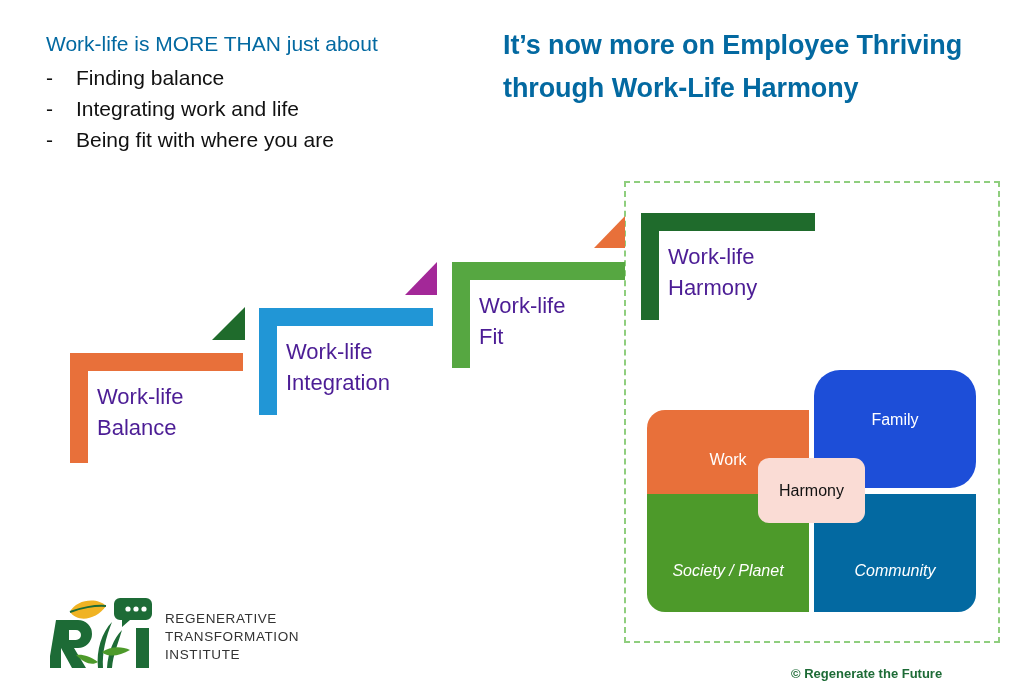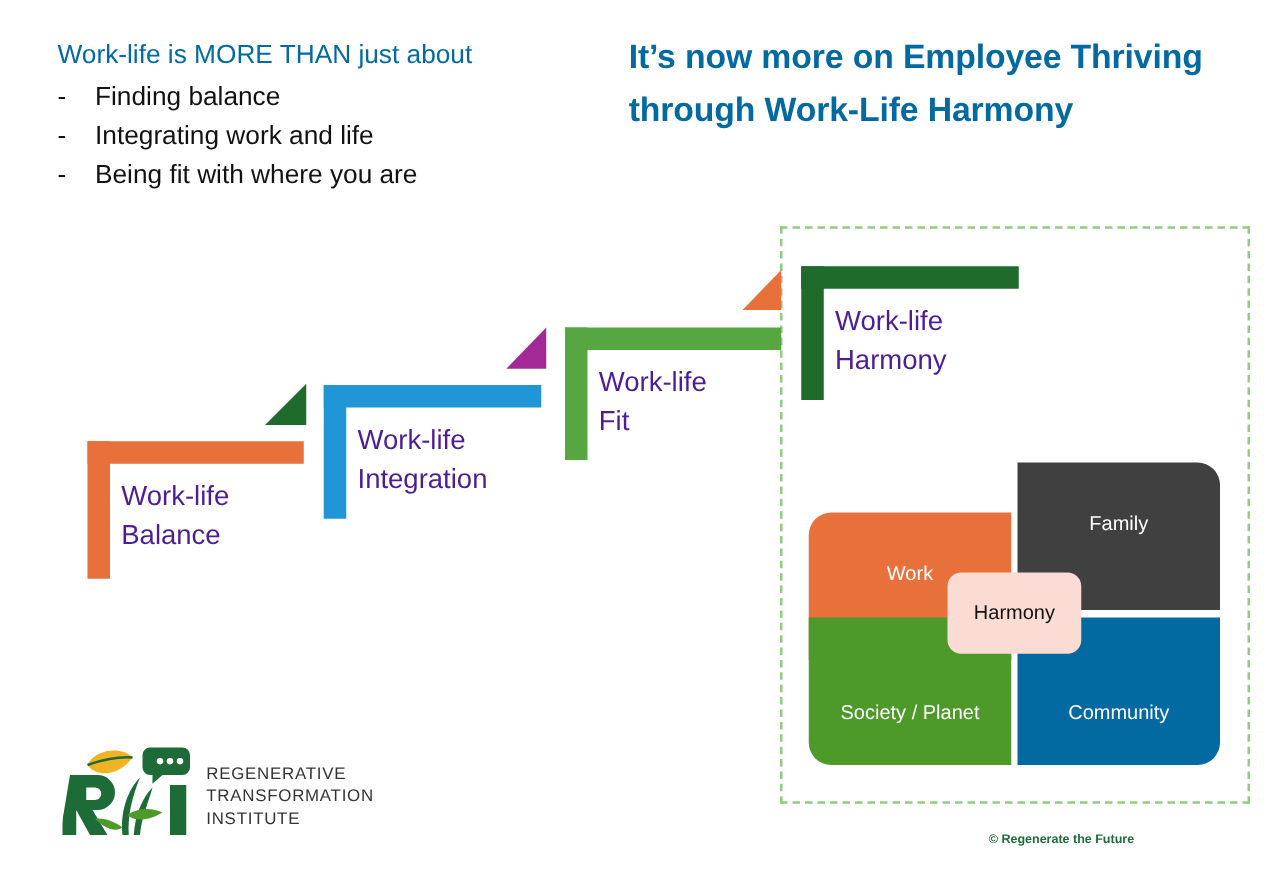--- a/index.html
+++ b/index.html
@@ -143,21 +143,21 @@
     justify-content: center;
     font-size: 16px;
     color: #ffffff;
   }
   .quad-tl { left: 0;     top: 0;     border-radius: 18px 0 0 0; margin-top: 40px; }
   .quad-tr { left: 167px; top: 0;     border-radius: 0 18px 0 0; }
   .quad-bl { left: 0;     top: 124px; border-radius: 0 0 0 18px; }
   .quad-br { left: 167px; top: 124px; border-radius: 0 0 18px 0; }
 
   .quad-tl .quad-label, .quad-tr .quad-label { margin-top: -18px; }
-  .quad-bl .quad-label, .quad-br .quad-label { margin-top: 36px; }
+  .quad-bl .quad-label, .quad-br .quad-label { margin-top: 36px; font-style: italic; }
 
   .harmony-box {
     position: absolute;
     left: 758px;
     top: 458px;
     width: 107px;
     height: 65px;
     background: #fadcd5;
     border-radius: 11px;
     display: flex;
@@ -191,21 +191,21 @@
     letter-spacing: 0.6px;
     color: #333333;
     white-space: pre-line;
   }
 
   
   .footer-credit {
     position: absolute;
     left: 791px;
     top: 666px;
-    font-size: 10px;
+    font-size: 13px;
     font-weight: bold;
     color: #1d6b36;
     white-space: nowrap;
   }
 </style>
 </head>
 <body>
 
 <div class="slide">
 
@@ -260,21 +260,21 @@
     <div class="bar-v" style="background: rgb(31, 107, 44);"></div>
     <div class="bar-h" style="background: rgb(31, 107, 44);"></div>
     <div class="step-label">Work-life
 Harmony</div>
   </div>
 
   <div class="quad-grid">
     <div class="quad quad-tl" style="background: rgb(232, 112, 58);">
       <span class="quad-label">Work</span>
     </div>
-    <div class="quad quad-tr" style="background: #404040;">
+    <div class="quad quad-tr" style="background: #1d4ed8; border-radius: 26px;">
       <span class="quad-label">Family</span>
     </div>
     <div class="quad quad-bl" style="background: rgb(77, 154, 42);">
       <span class="quad-label">Society / Planet</span>
     </div>
     <div class="quad quad-br" style="background: #0369a1;">
       <span class="quad-label">Community</span>
     </div>
   </div>
 

